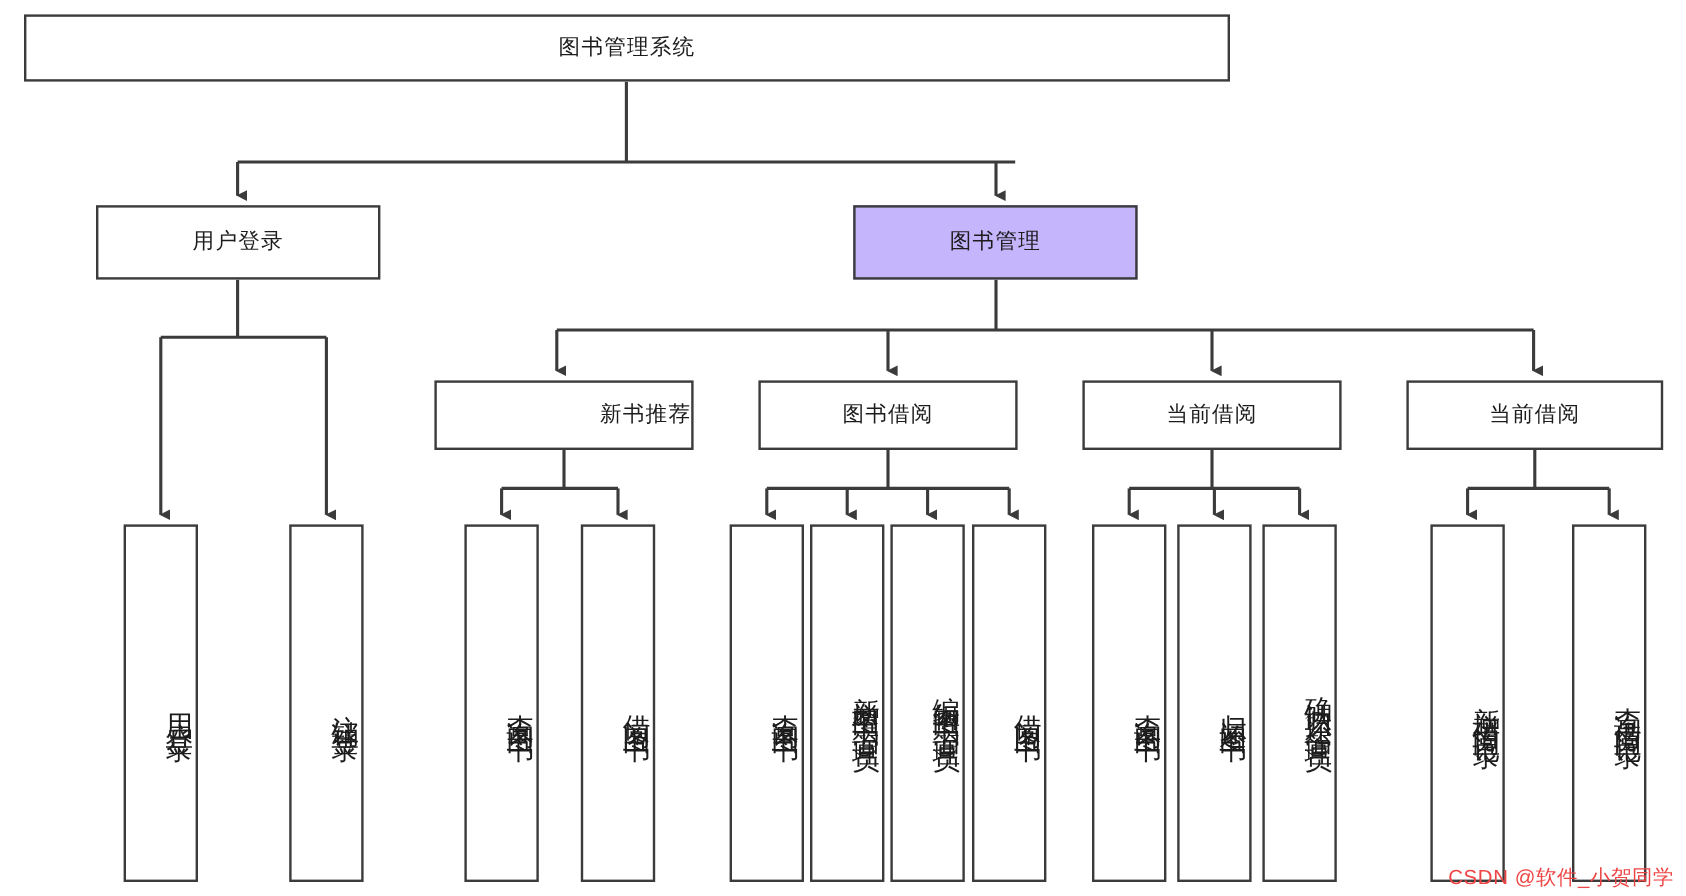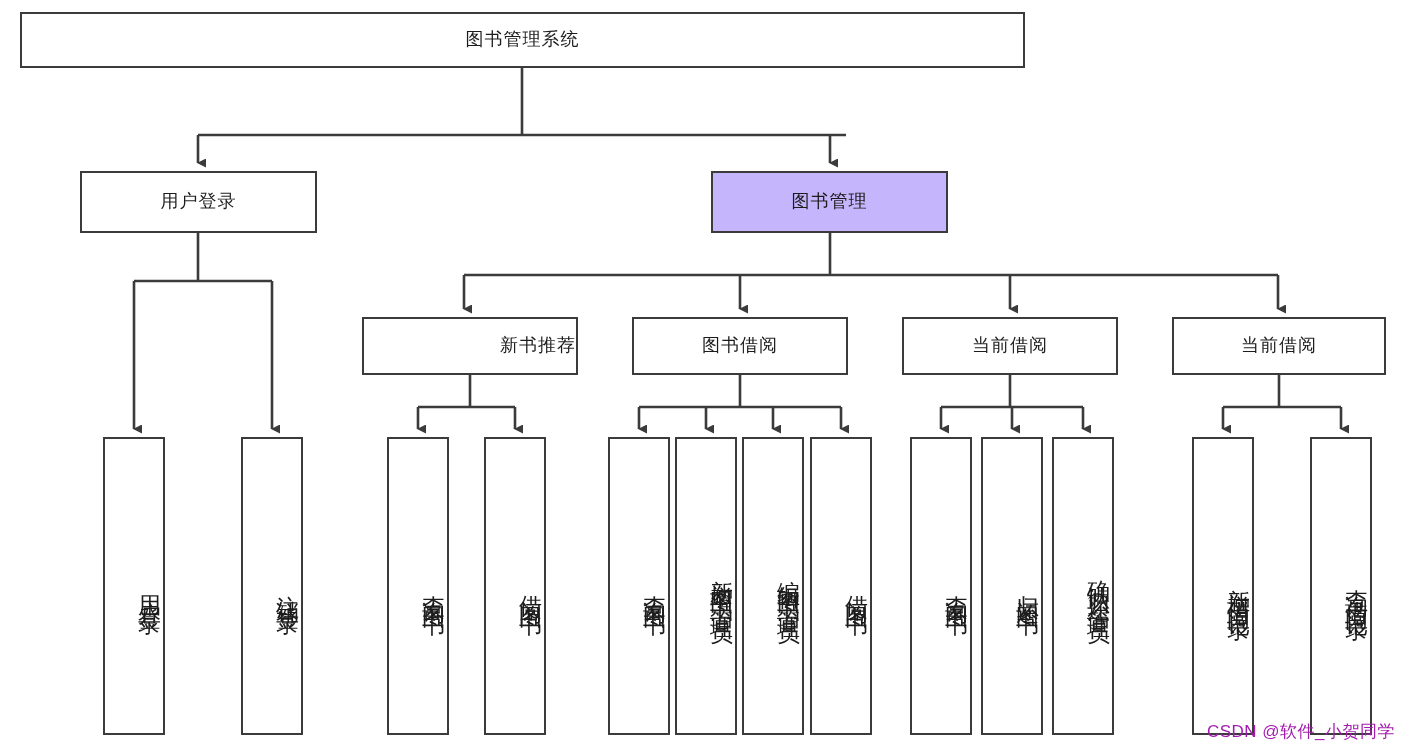--- a/index.html
+++ b/index.html
@@ -189,15 +189,15 @@
     <span class="label">确认归还（管理员）</span>
   </div>
 
   <div class="node vert" style="left: 1192px; top: 437px; width: 62px; height: 298px; border-color: rgb(59, 59, 59); background: rgb(255, 255, 255); color: rgb(28, 28, 28);">
     <span class="label">新增借阅记录</span>
   </div>
   <div class="node vert" style="left: 1310px; top: 437px; width: 62px; height: 298px; border-color: rgb(59, 59, 59); background: rgb(255, 255, 255); color: rgb(28, 28, 28);">
     <span class="label">查询借阅记录</span>
   </div>
 
-  <div id="watermark" style="color: #a21caf;">CSDN @软件_小贺同学</div>
+  <div id="watermark" style="color: #ef4444;">CSDN @软件_小贺同学</div>
 
 </div>
 
 </body></html>

